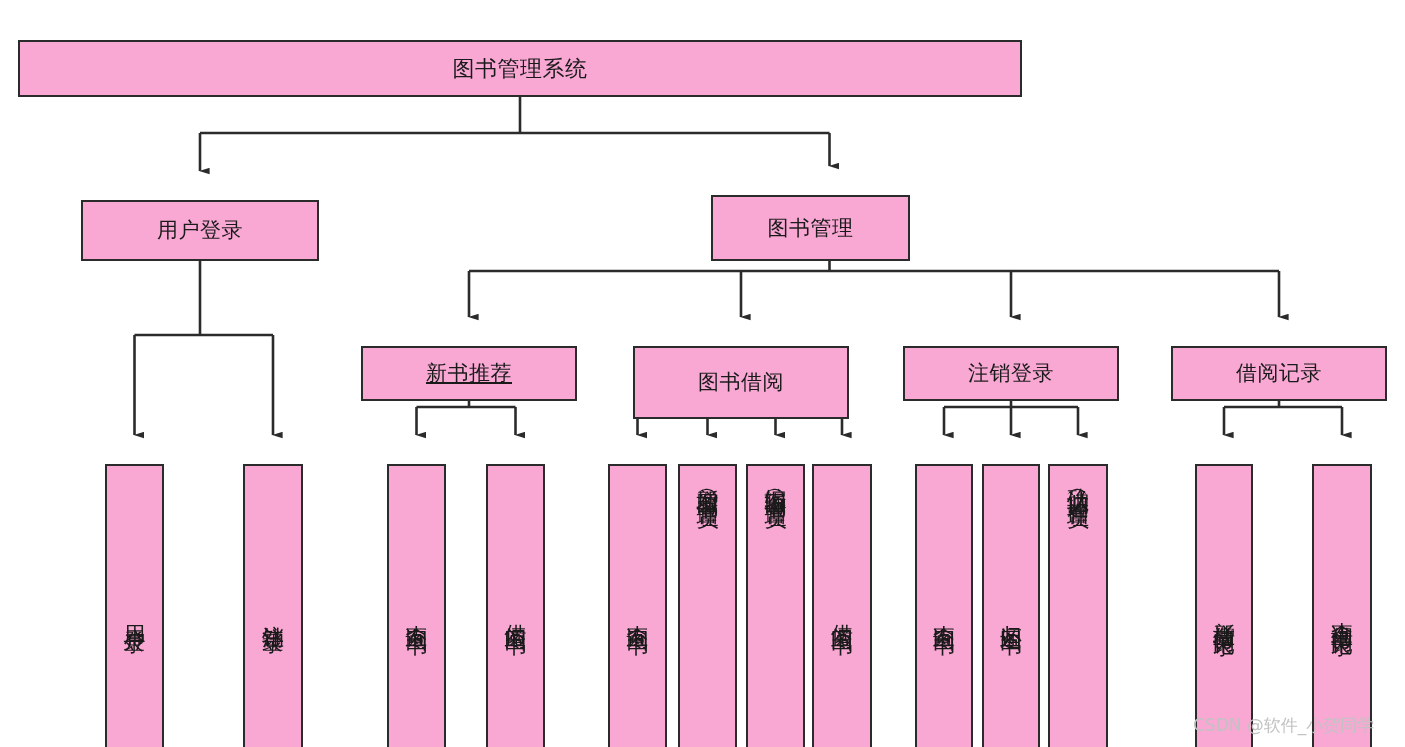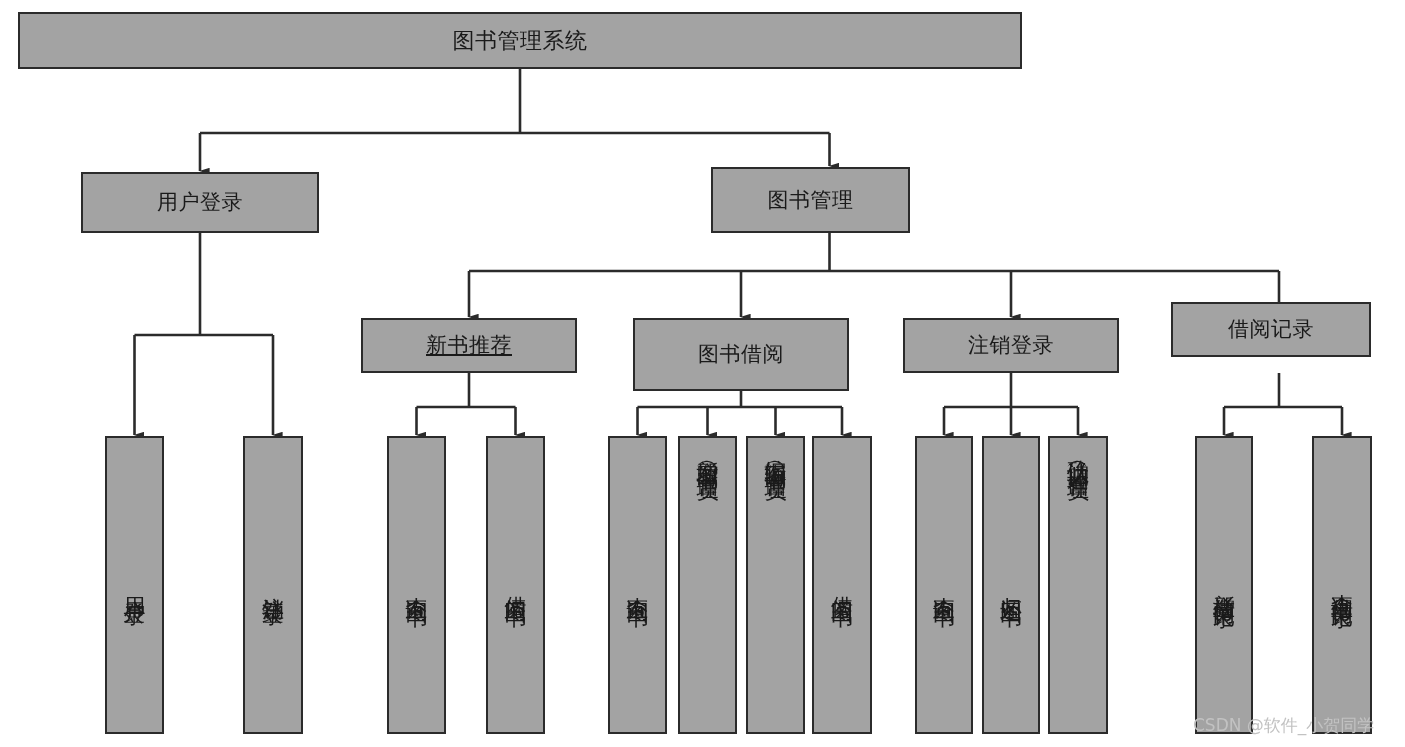--- a/index.html
+++ b/index.html
@@ -20,25 +20,26 @@
     left: 0;
     top: 0;
     width: 1405px;
     height: 747px;
     pointer-events: none;
   }
   .node {
     position: absolute;
     box-sizing: border-box;
     border: 2px solid #2b2b2b;
-    background: #a3a3a3;
+    background: #f9a8d4;
     display: flex;
     align-items: center;
     justify-content: center;
     color: #1a1a1a;
+    margin-top: 28px;
   }
   .node .label {
     display: block;
     text-align: center;
     line-height: 1.18;
     letter-spacing: 0.5px;
   }
   
   .node.horiz .label {
     writing-mode: horizontal-tb;
@@ -130,21 +131,21 @@
       </div>
       <div class="node horiz" style="left: 361px; top: 318px; width: 216px; height: 55px; text-decoration: underline;">
         <span class="label">新书推荐</span>
       </div>
       <div class="node horiz" style="left: 633px; top: 318px; width: 216px; height: 73px;">
         <span class="label">图书借阅</span>
       </div>
       <div class="node horiz" style="left: 903px; top: 318px; width: 216px; height: 55px;">
         <span class="label">注销登录</span>
       </div>
-      <div class="node horiz" style="left: 1171px; top: 302px; width: 200px; height: 55px;">
+      <div class="node horiz" style="left: 1171px; top: 318px; width: 216px; height: 55px;">
         <span class="label">借阅记录</span>
       </div>
       <div class="node vert" style="left: 105px; top: 436px; width: 59px; height: 298px;">
         <span class="label">用户登录</span>
       </div>
       <div class="node vert" style="left: 243px; top: 436px; width: 60px; height: 298px;">
         <span class="label">注销登录</span>
       </div>
       <div class="node vert" style="left: 387px; top: 436px; width: 59px; height: 298px;">
         <span class="label">查询图书</span>

